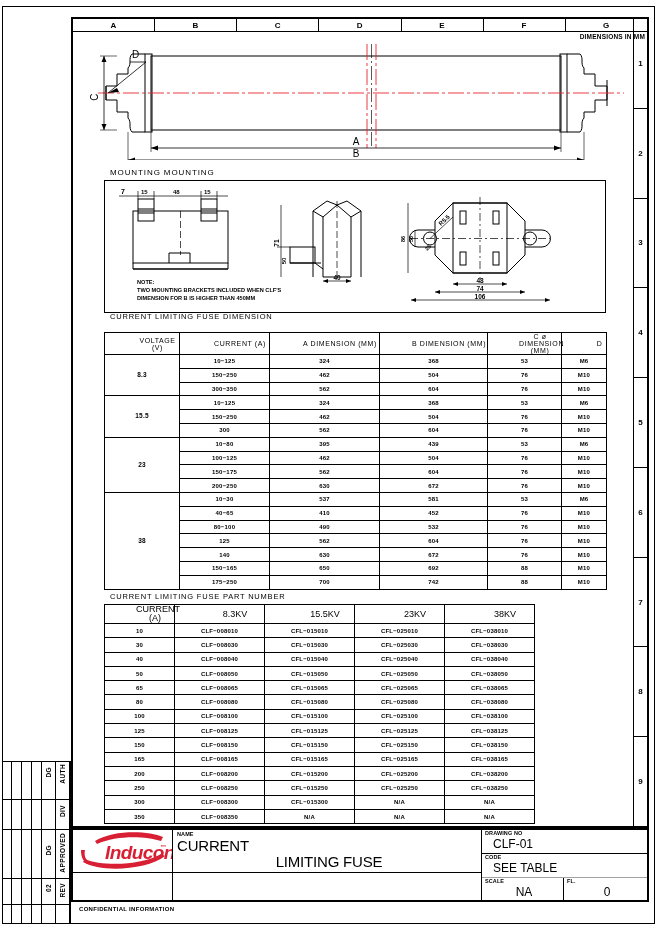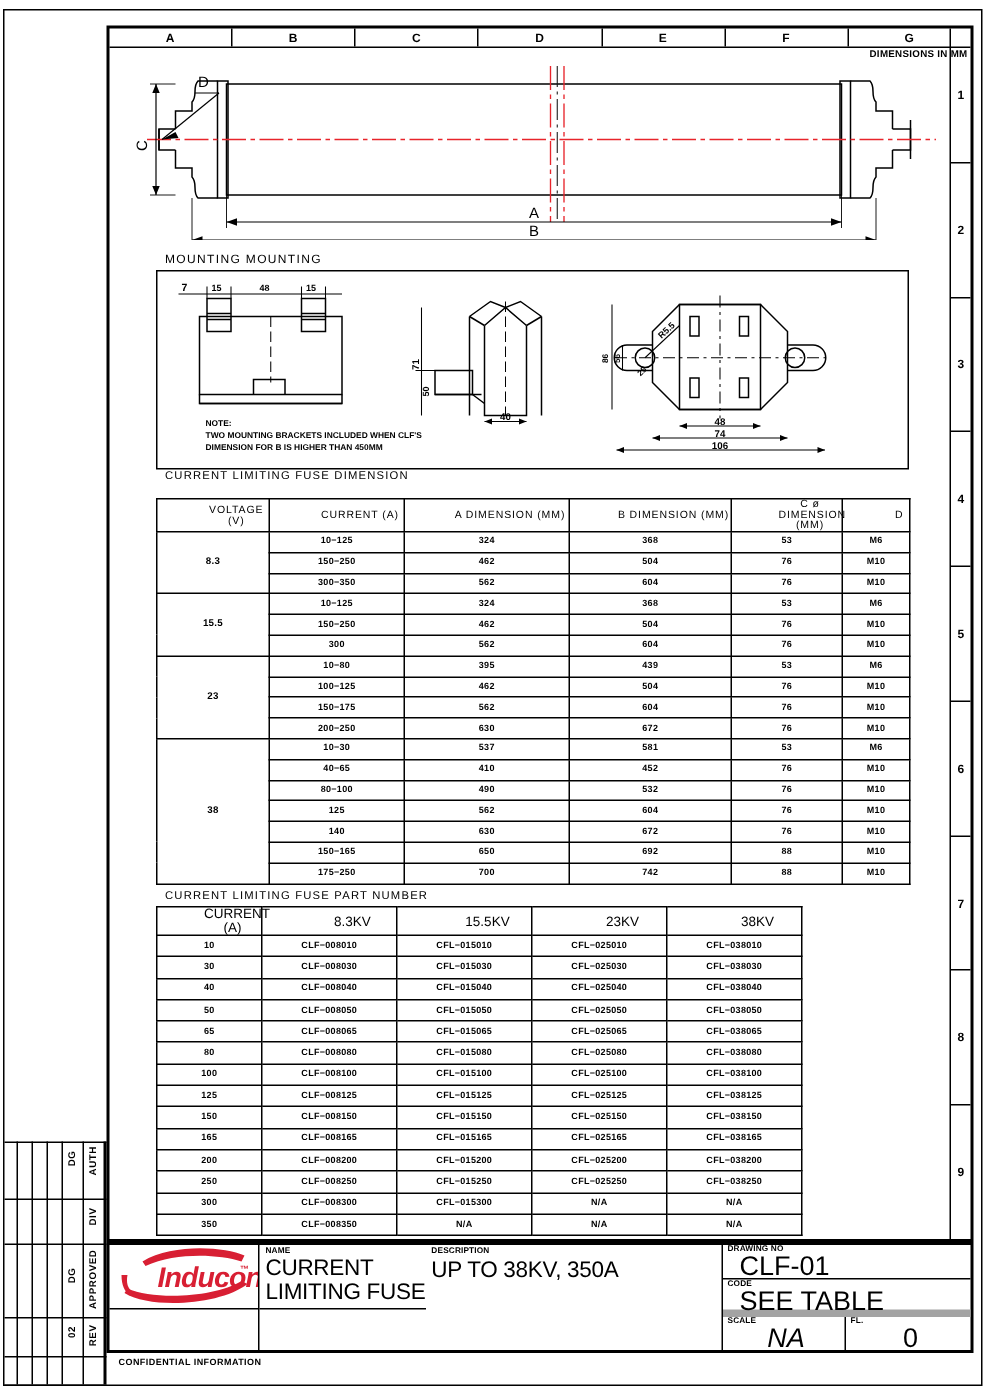--- a/index.html
+++ b/index.html
@@ -53,32 +53,32 @@
   .rev .hline{position:absolute;left:0;width:68px;height:0;border-top:1px solid #000;}
   .rev .vtxt{position:absolute;font-size:6.5px;font-weight:bold;writing-mode:vertical-rl;transform:rotate(180deg);
              letter-spacing:.4px;white-space:nowrap;}
 
   
   .tb{position:absolute;left:71px;top:828px;width:578px;height:74px;border:2px solid #000;box-sizing:border-box;
       display:flex;}
   .tb-logo{width:100px;border-right:1px solid #000;box-sizing:border-box;display:flex;flex-direction:column;}
   .tb-logo .logo-cell{height:43px;border-bottom:1px solid #000;box-sizing:border-box;position:relative;overflow:hidden;}
   .tb-logo .date-cell{flex:1;position:relative;padding:1px 0 0 3px;box-sizing:border-box;}
-  .tb-mid{flex:1;display:flex;flex-direction:row;border-right:1px solid #000;box-sizing:border-box;}
+  .tb-mid{flex:1;display:flex;flex-direction:column;border-right:1px solid #000;box-sizing:border-box;}
   .tb-mid .name-cell{height:43px;border-bottom:1px solid #000;box-sizing:border-box;position:relative;padding:1px 0 0 4px;}
   .tb-mid .desc-cell{flex:1;position:relative;padding:1px 0 0 4px;box-sizing:border-box;}
   .tb-right{width:165px;display:flex;flex-direction:column;}
   .tb-right .dn{height:25px;border-bottom:1px solid #000;box-sizing:border-box;position:relative;padding:0 0 0 3px;}
-  .tb-right .code{height:25px;border-bottom:5px solid #a3a3a3;box-sizing:border-box;position:relative;padding:0 0 0 3px;}
+  .tb-right .code{height:25px;border-bottom:1px solid #a3a3a3;box-sizing:border-box;position:relative;padding:0 0 0 3px;}
   .tb-right .sf{flex:1;display:flex;}
   .tb-right .sf .scale{width:82px;border-right:1px solid #000;box-sizing:border-box;position:relative;padding:0 0 0 3px;}
   .tb-right .sf .fl{flex:1;position:relative;padding:0 0 0 3px;}
   .mini{font-size:5.5px;font-weight:bold;letter-spacing:.1px;display:block;line-height:7px;}
   .big{font-size:15px;line-height:16px;letter-spacing:-.2px;}
-  .big2{font-size:18px;line-height:15px;}
+  .big2{font-size:12px;line-height:15px;}
   .mid{font-size:11px;line-height:13px;}
   .ctr{text-align:center;}
   .confid{position:absolute;left:79px;top:906px;font-size:6px;font-weight:bold;letter-spacing:.3px;}
 
   
   .logo-wrap{position:absolute;left:4px;top:2px;width:92px;height:39px;}
   .logo-text{position:absolute;left:7px;top:10px;font-family:"Liberation Sans",sans-serif;font-style:italic;
              font-weight:bold;font-size:19px;letter-spacing:-.6px;margin-left:21px;}
   .logo-tm{position:absolute;font-size:6px;font-style:normal;font-weight:bold;}
 </style>
@@ -589,39 +589,35 @@
         </div>
       </div>
     </div>
 
     <div class="tb-mid">
       <div class="name-cell">
         <span class="mini">NAME</span>
         <span class="big" style="display:block;">CURRENT</span>
         <span class="big" style="display:block;text-align:center;">LIMITING FUSE</span>
       </div>
-      <div class="desc-cell">
-        <span class="mini">DESCRIPTION</span>
-        <span class="big" style="display:block;margin-top:1px;">UP TO 38KV, 350A</span>
-      </div>
     </div>
 
     <div class="tb-right">
       <div class="dn">
         <span class="mini">DRAWING NO</span>
         <span class="big2" style="display:block;margin-left:8px;">CLF-01</span>
       </div>
       <div class="code">
         <span class="mini">CODE</span>
         <span class="big2" style="display:block;margin-left:8px;">SEE TABLE</span>
       </div>
       <div class="sf">
         <div class="scale">
           <span class="mini">SCALE</span>
-          <span class="big2 ctr" style="display:block;font-style:italic;">NA</span>
+          <span class="big2 ctr" style="display:block;">NA</span>
         </div>
         <div class="fl">
           <span class="mini">FL.</span>
           <span class="big2 ctr" style="display:block;">0</span>
         </div>
       </div>
     </div>
   </div>
 
   <div class="confid">CONFIDENTIAL INFORMATION</div>

